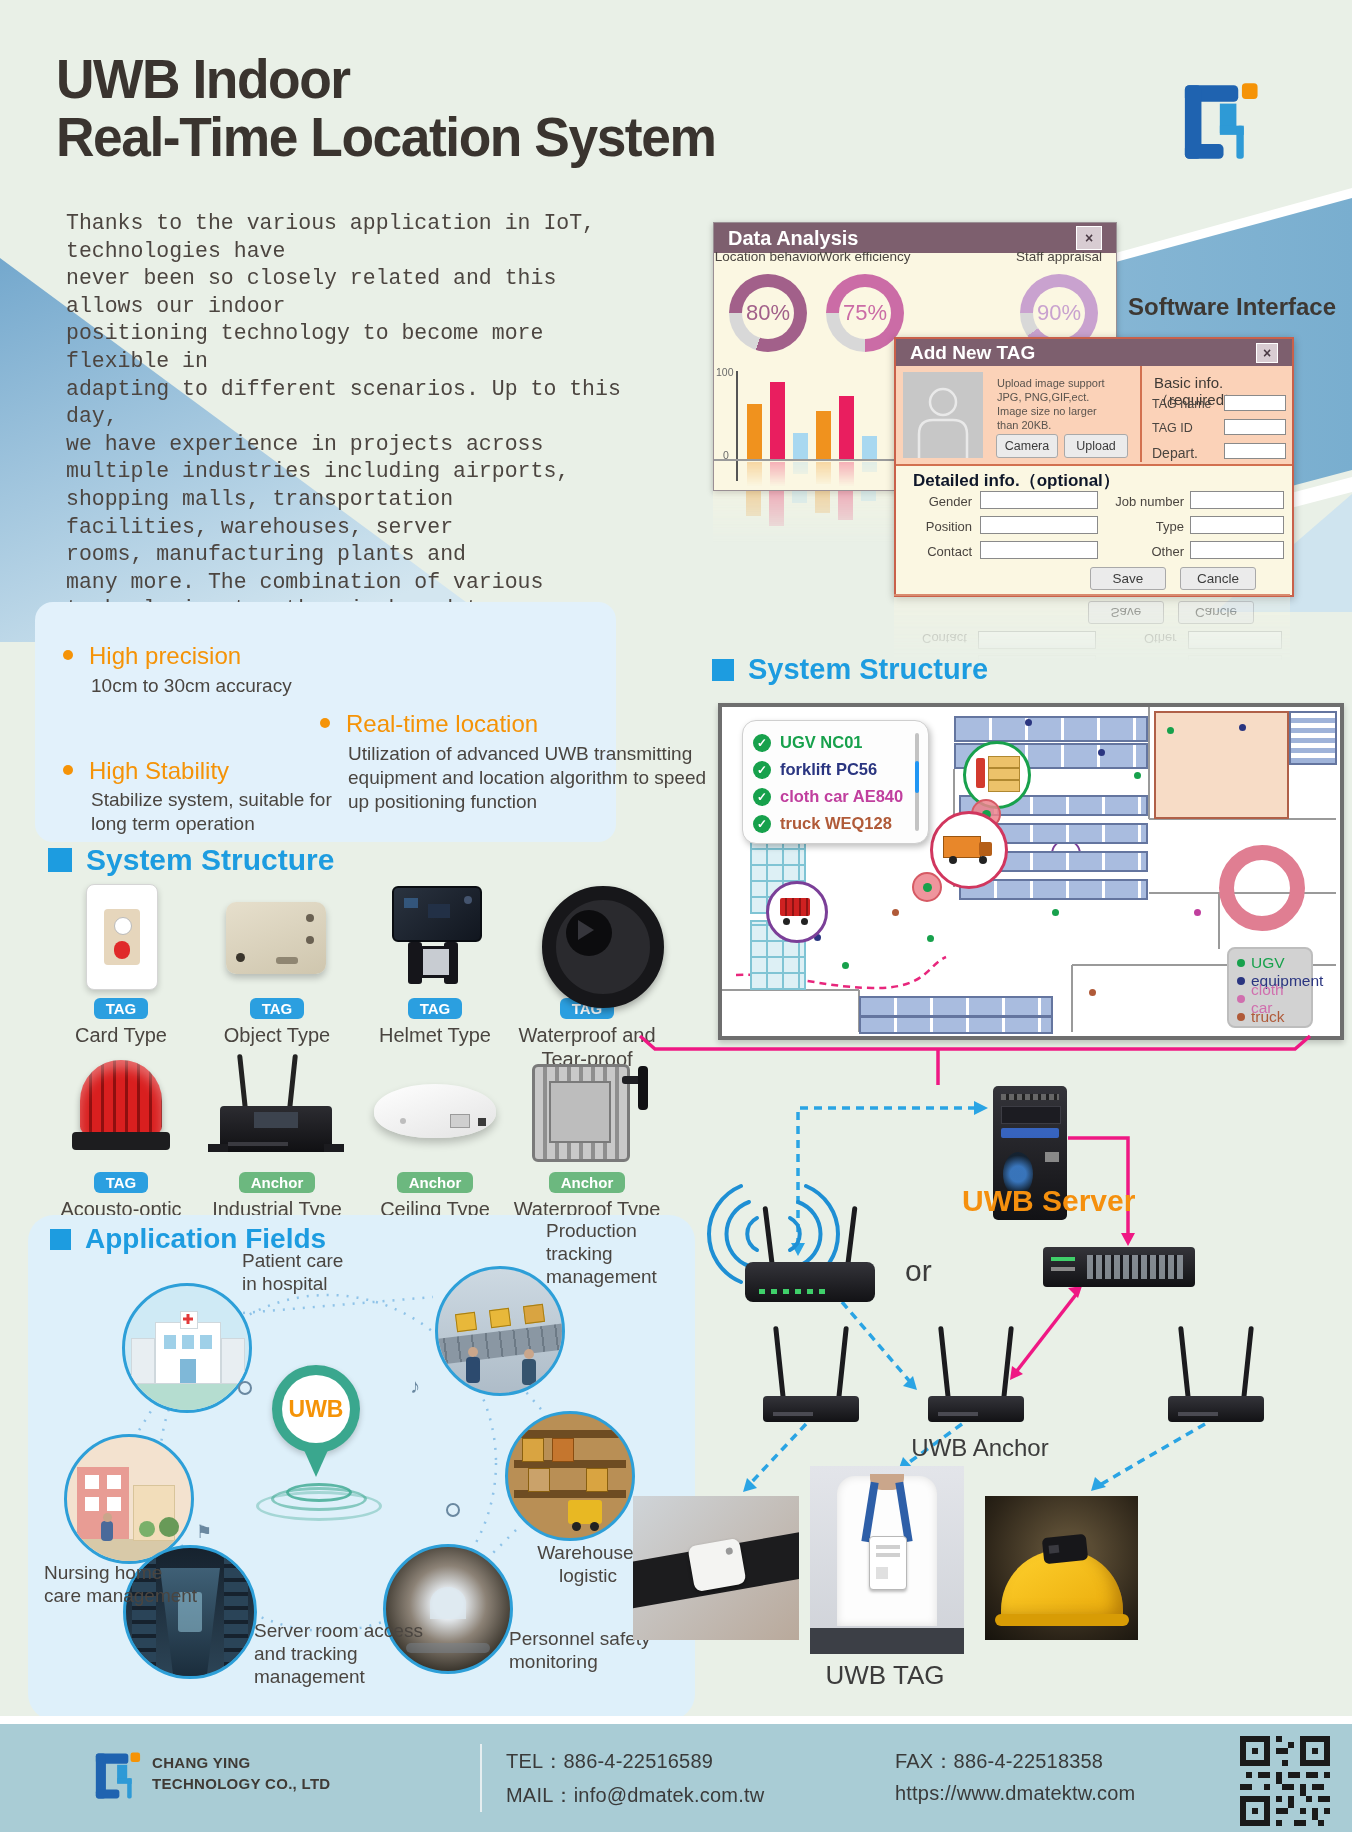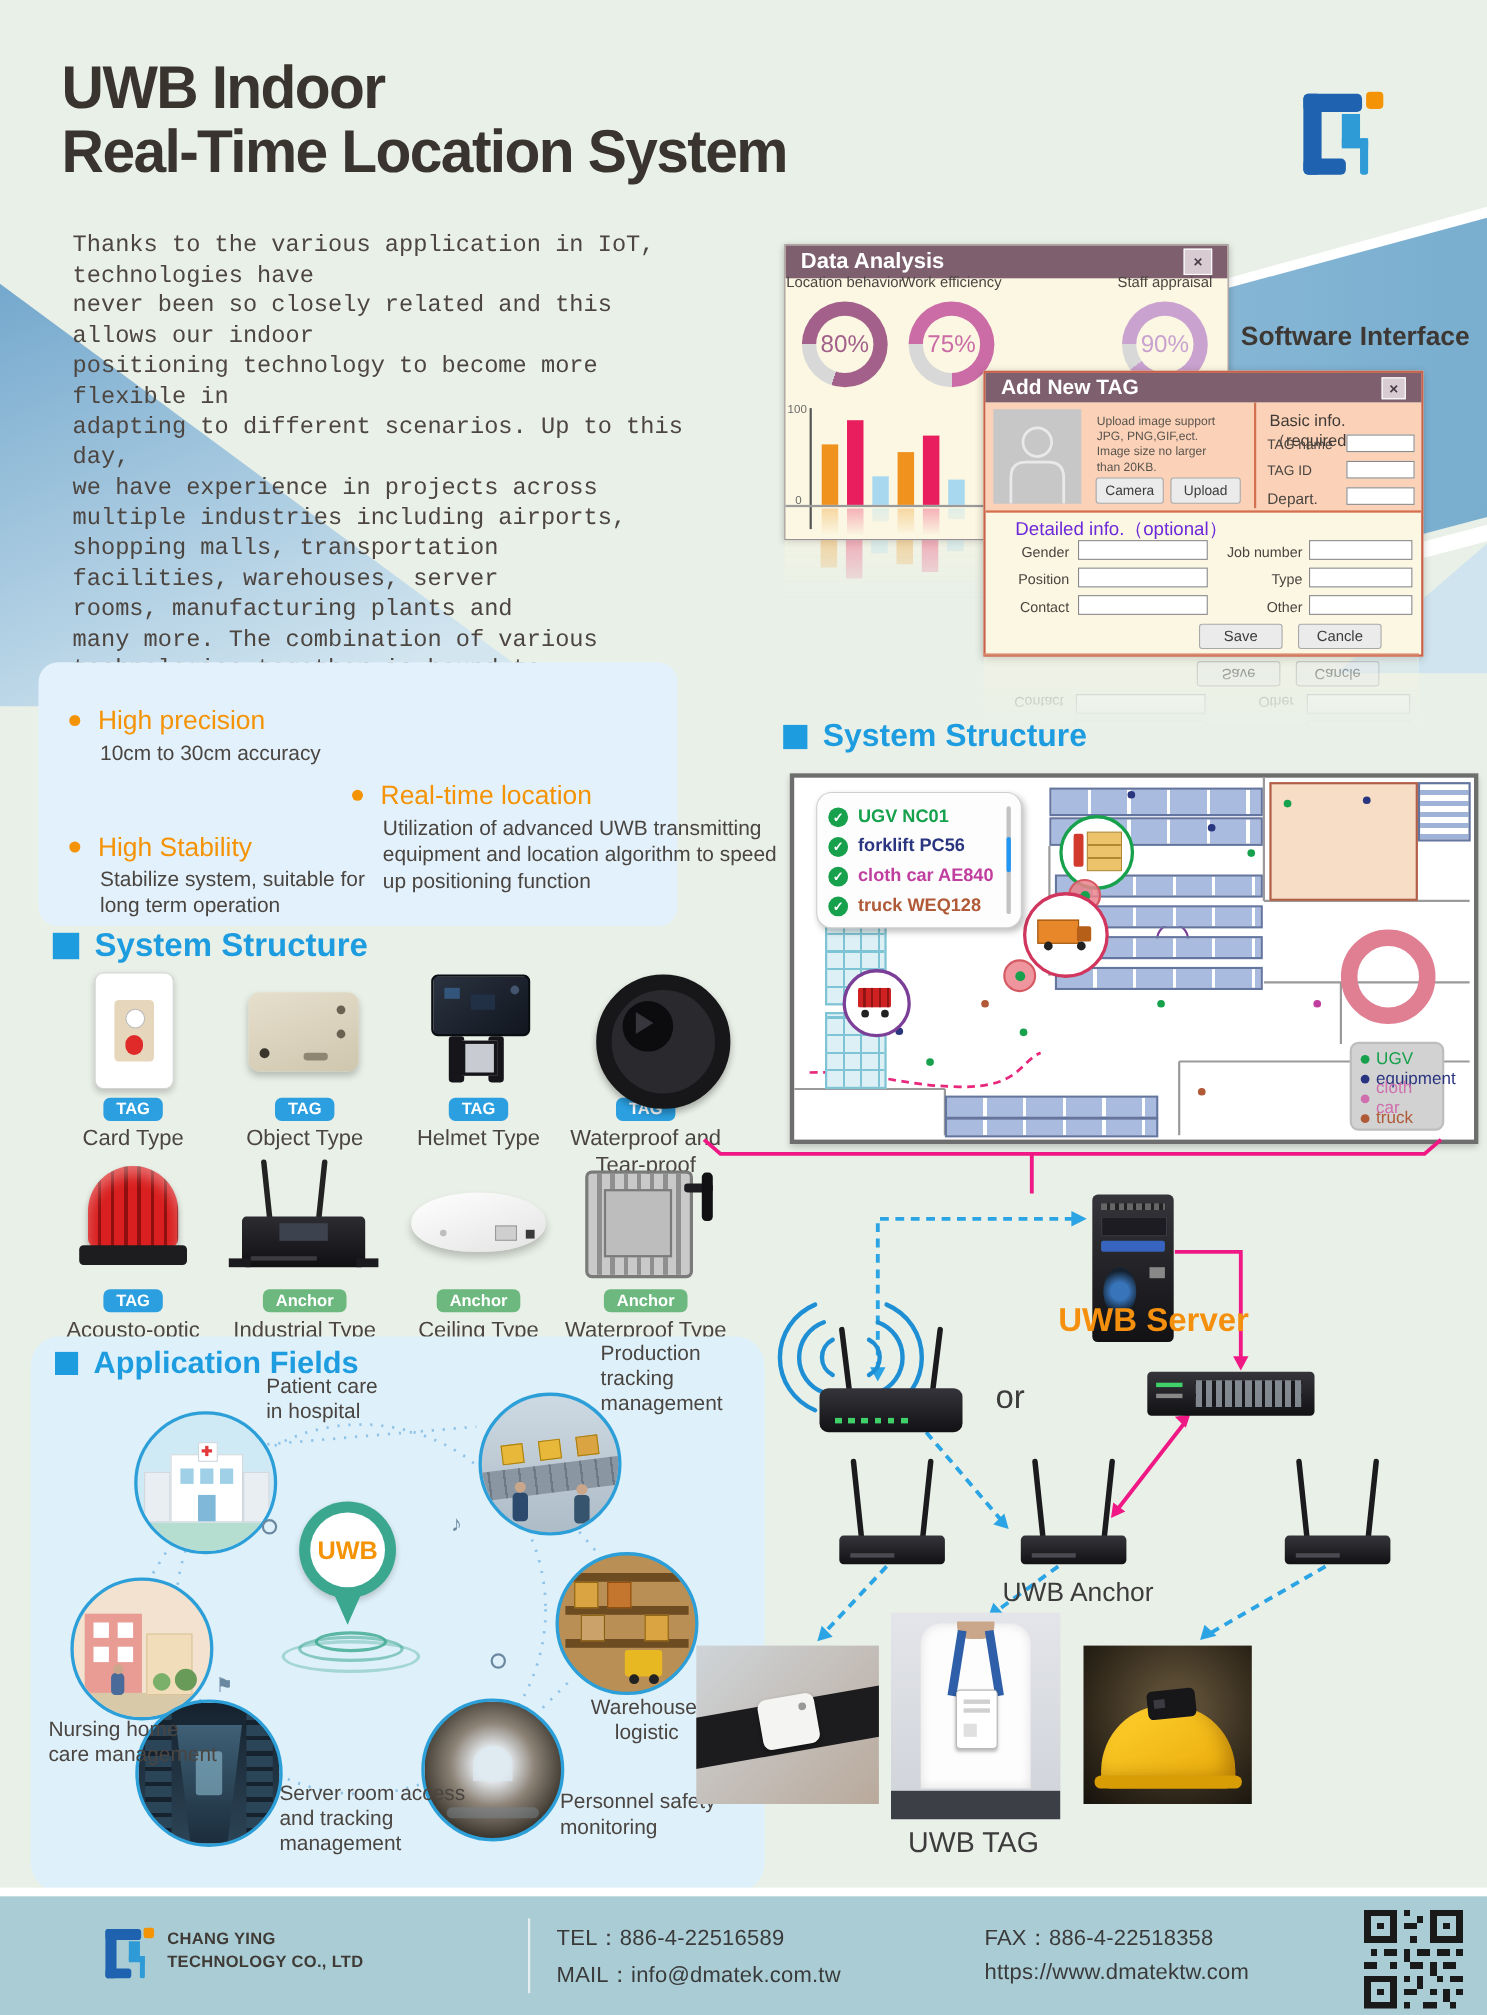--- a/index.html
+++ b/index.html
@@ -201,21 +201,21 @@
       <div class="abs" style="left:258px;top:8px;font-size:15px;color:#3f3a35;">Basic info.（required）</div>
       <div class="abs" style="left:256px;top:31px;font-size:12.5px;">TAG name</div>
       <div class="inpt abs" style="left:328px;top:29px;width:60px;height:14px;"></div>
       <div class="abs" style="left:256px;top:55px;font-size:12.5px;">TAG ID</div>
       <div class="inpt abs" style="left:328px;top:53px;width:60px;height:14px;"></div>
       <div class="abs" style="left:256px;top:79px;font-size:14px;">Depart.</div>
       <div class="inpt abs" style="left:328px;top:77px;width:60px;height:14px;"></div>
     </div>
 
     <div class="abs" style="left:0;top:127px;width:396px;height:127px;">
-      <div class="abs" style="left:27px;top:3px;font-size:17px;color:#6d28d9;">Detailed info.（optional）</div>
+      <div class="abs" style="left:17px;top:3px;font-size:17px;color:#0f172a;font-weight:bold;">Detailed info.（optional）</div>
       <div class="abs" style="left:8px;top:28px;width:68px;text-align:right;font-size:13px;">Gender</div>
       <div class="inpt abs" style="left:84px;top:25px;width:116px;height:16px;"></div>
       <div class="abs" style="left:8px;top:53px;width:68px;text-align:right;font-size:13px;">Position</div>
       <div class="inpt abs" style="left:84px;top:50px;width:116px;height:16px;"></div>
       <div class="abs" style="left:8px;top:78px;width:68px;text-align:right;font-size:13px;">Contact</div>
       <div class="inpt abs" style="left:84px;top:75px;width:116px;height:16px;"></div>
       <div class="abs" style="left:208px;top:28px;width:80px;text-align:right;font-size:13px;">Job number</div>
       <div class="inpt abs" style="left:294px;top:25px;width:92px;height:16px;"></div>
       <div class="abs" style="left:208px;top:53px;width:80px;text-align:right;font-size:13px;">Type</div>
       <div class="inpt abs" style="left:294px;top:50px;width:92px;height:16px;"></div>

